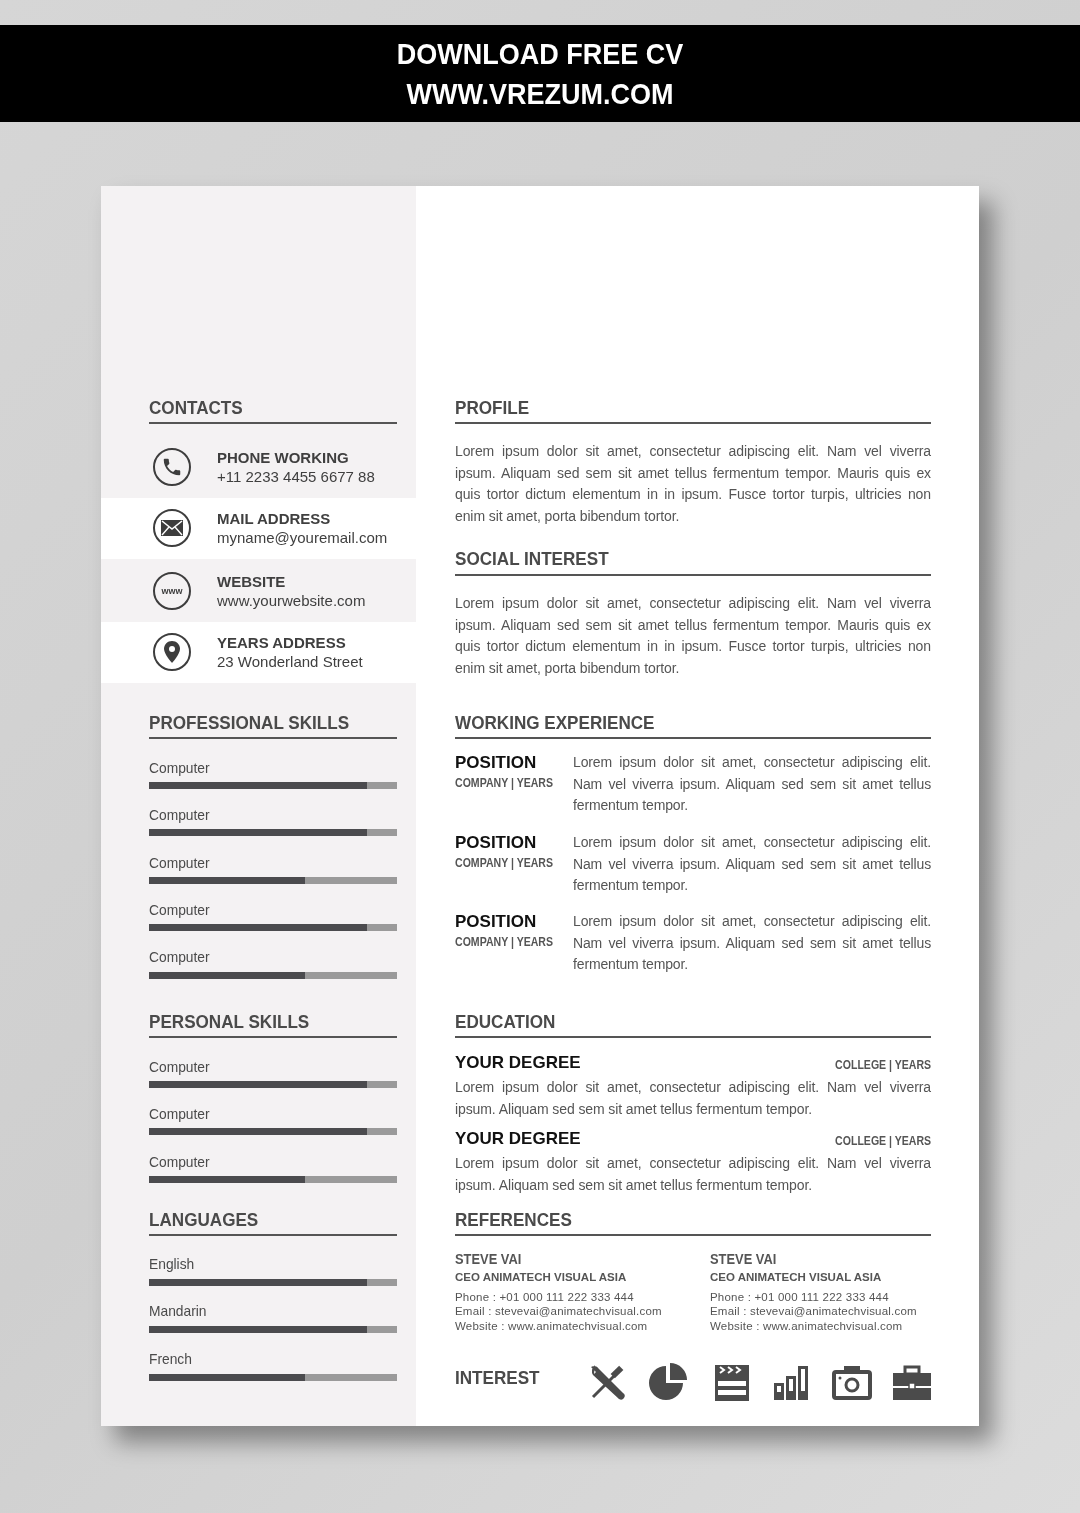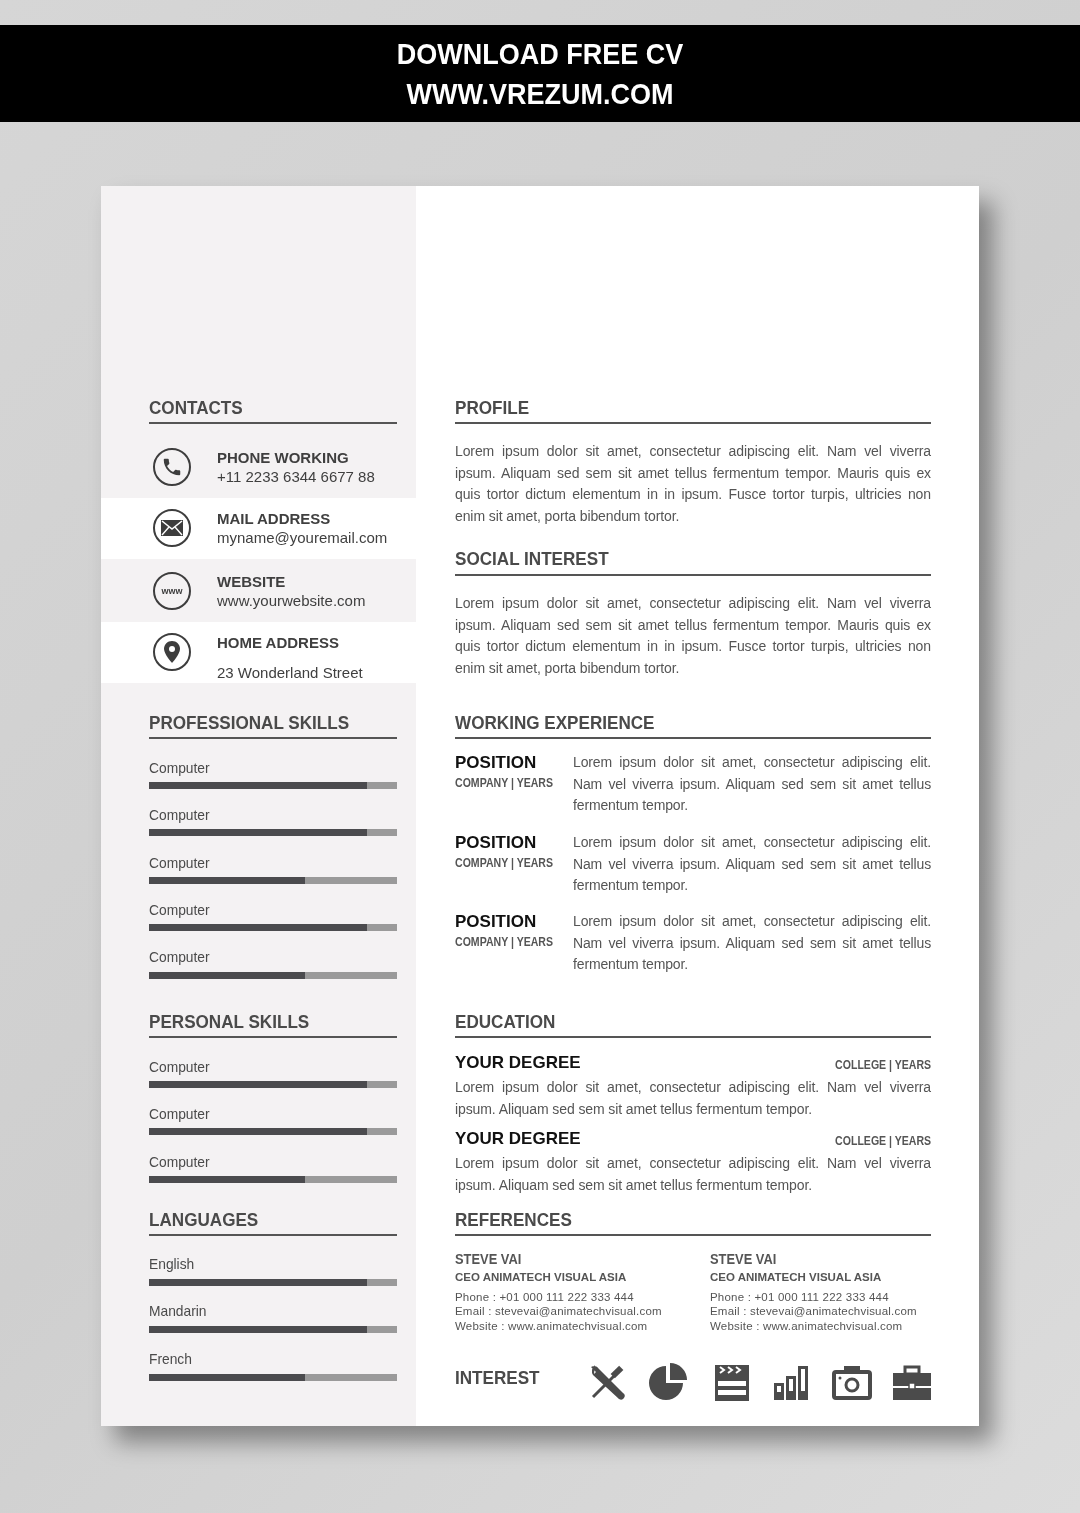--- a/index.html
+++ b/index.html
@@ -127,21 +127,21 @@
   <div class="sec-title" style="left:48px; top:211px;">CONTACTS</div>
   <div class="rule" style="left:48px; top:236px; width:248px;"></div>
 
   <div class="contact-row" style="top:251px;">
     <div class="contact-icon" style="top:11px;">
       <svg width="22" height="22" viewBox="0 0 24 24">
           <path fill="#3d3d3d" d="M6.6 10.8c1.4 2.8 3.8 5.1 6.6 6.6l2.2-2.2c.3-.3.7-.4 1-.2 1.1.4 2.3.6 3.6.6.6 0 1 .4 1 1V20c0 .6-.4 1-1 1C10.6 21 3 13.4 3 4c0-.6.4-1 1-1h3.5c.6 0 1 .4 1 1 0 1.3.2 2.5.6 3.6.1.3 0 .7-.2 1L6.6 10.8z"></path>
         </svg>
     </div>
     <div class="contact-label" style="top:12px;">PHONE WORKING</div>
-    <div class="contact-value" style="top:31px;">+11 2233 6344 6677 88</div>
+    <div class="contact-value" style="top:31px;">+11 2233 4455 6677 88</div>
   </div>
 
   <div class="contact-row alt" style="top:312px;">
     <div class="contact-icon" style="top:11px;">
       <svg width="22" height="16" viewBox="0 0 22 16">
           <rect x="0" y="0" width="22" height="16" fill="#3d3d3d"></rect>
           <path d="M1 1 L11 9 L21 1" fill="none" stroke="#fff" stroke-width="1.6"></path>
           <path d="M1 15 L8 7 M21 15 L14 7" stroke="#fff" stroke-width="1.4"></path>
         </svg>
     </div>
@@ -157,22 +157,22 @@
     <div class="contact-value" style="top:33px;">www.yourwebsite.com</div>
   </div>
 
   <div class="contact-row alt" style="top:436px; height:61px;">
     <div class="contact-icon" style="top:11px;">
       <svg width="16" height="22" viewBox="0 0 16 22">
           <path d="M8 0 C3.5 0 0 3.5 0 8 C0 13 8 22 8 22 C8 22 16 13 16 8 C16 3.5 12.5 0 8 0 Z" fill="#3d3d3d"></path>
           <circle cx="8" cy="8" r="3" fill="#fff"></circle>
         </svg>
     </div>
-    <div class="contact-label" style="top:12px;">HOME ADDRESS</div>
-    <div class="contact-value" style="top:42px;text-align:right;">23 Wonderland Street</div>
+    <div class="contact-label" style="top:12px;">YEARS ADDRESS</div>
+    <div class="contact-value" style="top:31px;text-align:right;">23 Wonderland Street</div>
   </div>
 
   <div class="sec-title" style="left:48px; top:526px;">PROFESSIONAL SKILLS</div>
   <div class="rule" style="left:48px; top:551px; width:248px;"></div>
 
   <div class="skill-label" style="top:573px;">Computer</div>
   <div class="bar" style="top:596px;">
       <div class="bar-fill" style="width:88%;"></div>
     </div>
   <div class="skill-label" style="top:620px;">Computer</div>

